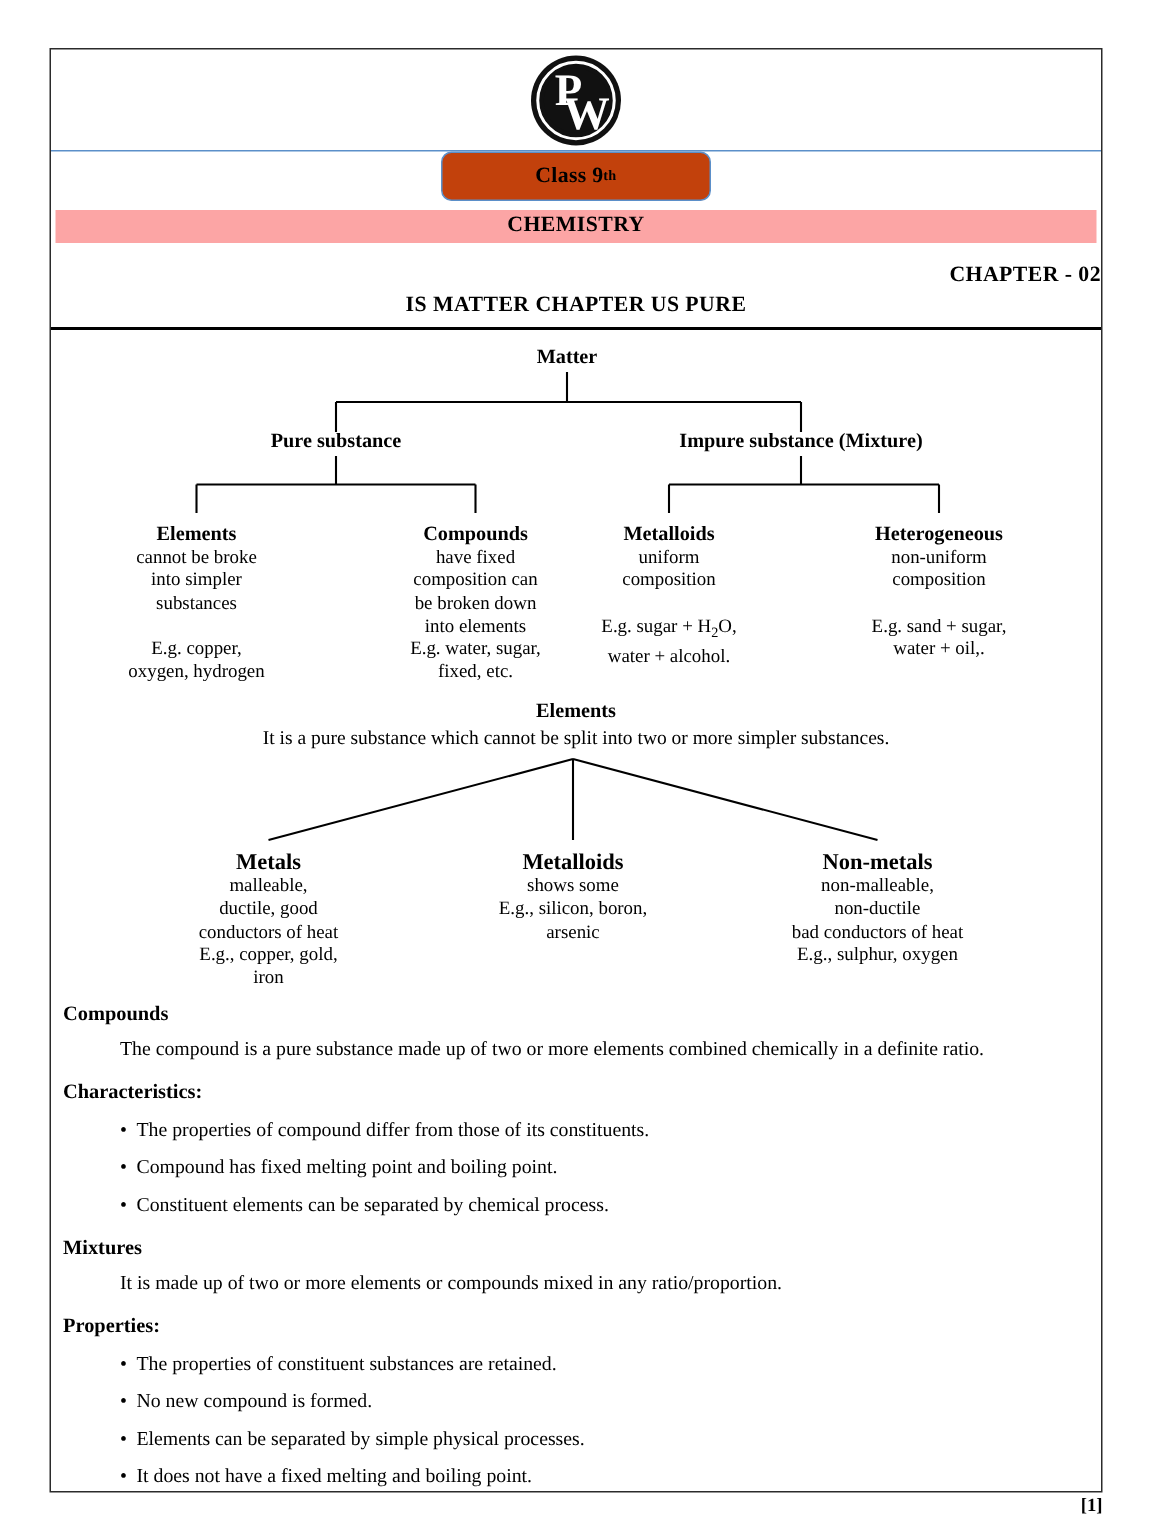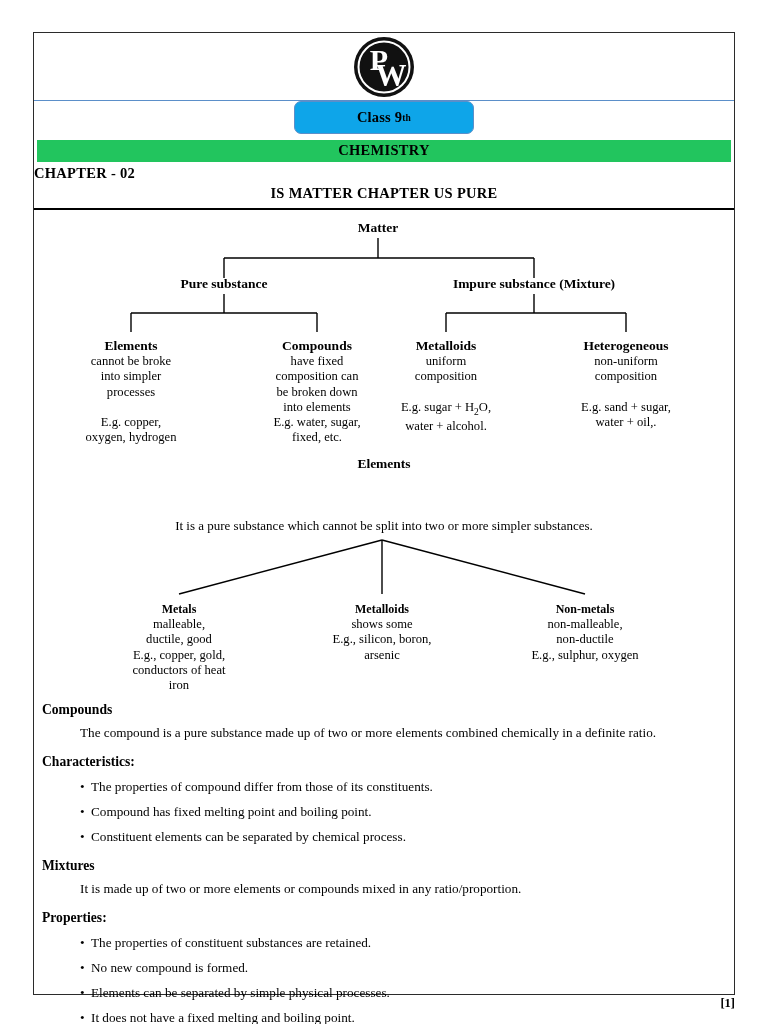--- a/index.html
+++ b/index.html
@@ -55,48 +55,48 @@
   }
   .class-box {
     position: absolute;
     left: 50%;
     transform: translateX(-50%);
     top: 2px;
     width: 178px;
     height: 31px;
     border: 1.3px solid #5b8fc9;
     border-radius: 7px;
-    background: #0ea5e9;
+    background: #c2410c;
     display: flex;
     align-items: center;
     justify-content: center;
     font-weight: bold;
     font-size: 14.5px;
     letter-spacing: .2px;
   }
   .class-box sup {
     font-size: 9.5px;
     vertical-align: super;
     font-weight: bold;
   }
 
   .subject-band {
     margin: 5px 3px 0 3px;
-    background: #22c55e;
+    background: #fca5a5;
     text-align: center;
     font-weight: bold;
     font-size: 14.5px;
     padding: 2px 0 3px 0;
     letter-spacing: .3px;
   }
   .chapter-line {
-    text-align: left;
+    text-align: right;
     font-weight: bold;
     font-size: 14.5px;
-    padding-top: 3px;
+    padding-top: 13px;
     letter-spacing: .3px;
   }
   .chapter-title {
     text-align: center;
     font-weight: bold;
     font-size: 14.5px;
     padding-top: 3px;
     padding-bottom: 4px;
     letter-spacing: .3px;
   }
@@ -155,21 +155,20 @@
   
   .elem-head {
     text-align: center;
     font-weight: bold;
     font-size: 13.5px;
   }
   .elem-desc {
     text-align: center;
     font-size: 13px;
     padding-top: 2px;
-    margin-top: 44px;
   }
 
   .tree2 {
     position: relative;
     height: 68px;
   }
 
   .cols3 {
     position: relative;
     height: 96px;
@@ -177,21 +176,21 @@
   .col3 {
     position: absolute;
     transform: translateX(-50%);
     text-align: center;
     font-size: 12.6px;
     line-height: 15.2px;
     width: 210px;
   }
   .col3 .hd {
     font-weight: bold;
-    font-size: 12px;
+    font-size: 15px;
   }
 
   
   .prose {
     padding: 0 10px 0 8px;
   }
   .sec-head {
     font-weight: bold;
     font-size: 13.6px;
     margin-top: 13px;
@@ -280,21 +279,21 @@
       <div class="node" style="left:344px; top:10px;">Matter</div>
       <div class="node" style="left:190px; top:66px;">Pure substance</div>
       <div class="node" style="left:500px; top:66px;text-align:center;">Impure substance (Mixture)</div>
     </div>
 
     <div class="cols4">
       <div class="col" style="left:97px; top:0;">
         <div class="hd">Elements</div>
         <div>cannot be broke</div>
         <div>into simpler</div>
-        <div>processes</div>
+        <div>substances</div>
         <div class="eg">E.g. copper,</div>
         <div>oxygen, hydrogen</div>
       </div>
 
       <div class="col" style="left:283px; top:0;">
         <div class="hd">Compounds</div>
         <div>have fixed</div>
         <div>composition can</div>
         <div>be broken down</div>
         <div>into elements</div>
@@ -330,34 +329,35 @@
           <line x1="348" y1="6" x2="551" y2="60"></line>
         </g>
       </svg>
     </div>
 
     <div class="cols3">
       <div class="col3" style="left:145px; top:0;">
         <div class="hd">Metals</div>
         <div>malleable,</div>
         <div>ductile, good</div>
+        <div>conductors of heat</div>
         <div>E.g., copper, gold,</div>
-        <div>conductors of heat</div>
         <div>iron</div>
       </div>
       <div class="col3" style="left:348px; top:0;">
         <div class="hd">Metalloids</div>
         <div>shows some</div>
         <div>E.g., silicon, boron,</div>
         <div>arsenic</div>
       </div>
       <div class="col3" style="left:551px; top:0;">
         <div class="hd">Non-metals</div>
         <div>non-malleable,</div>
         <div>non-ductile</div>
+        <div>bad conductors of heat</div>
         <div>E.g., sulphur, oxygen</div>
       </div>
     </div>
 
     <div class="prose">
       <div class="sec-head" style="margin-top:4px;">Compounds</div>
       <div class="sec-para">The compound is a pure substance made up of two or more elements combined chemically in a definite ratio.</div>
 
       <div class="sec-head">Characteristics:</div>
       <ul class="bullets">

